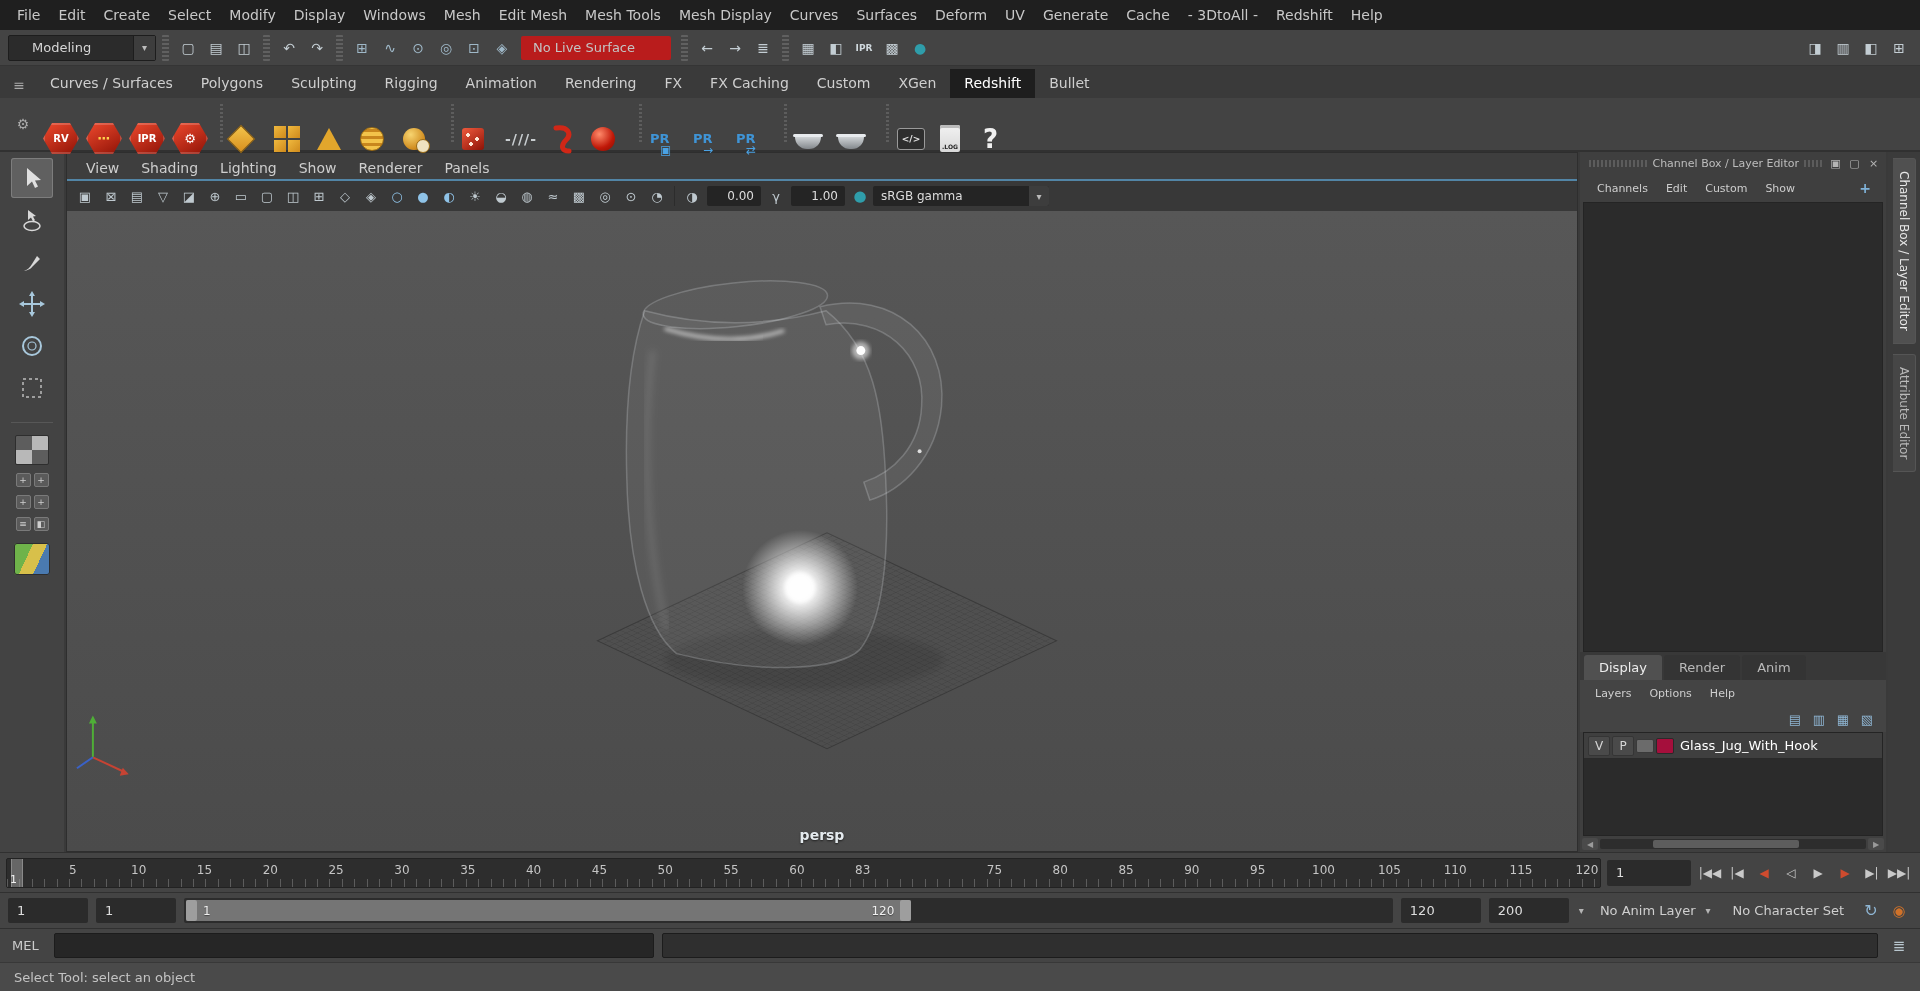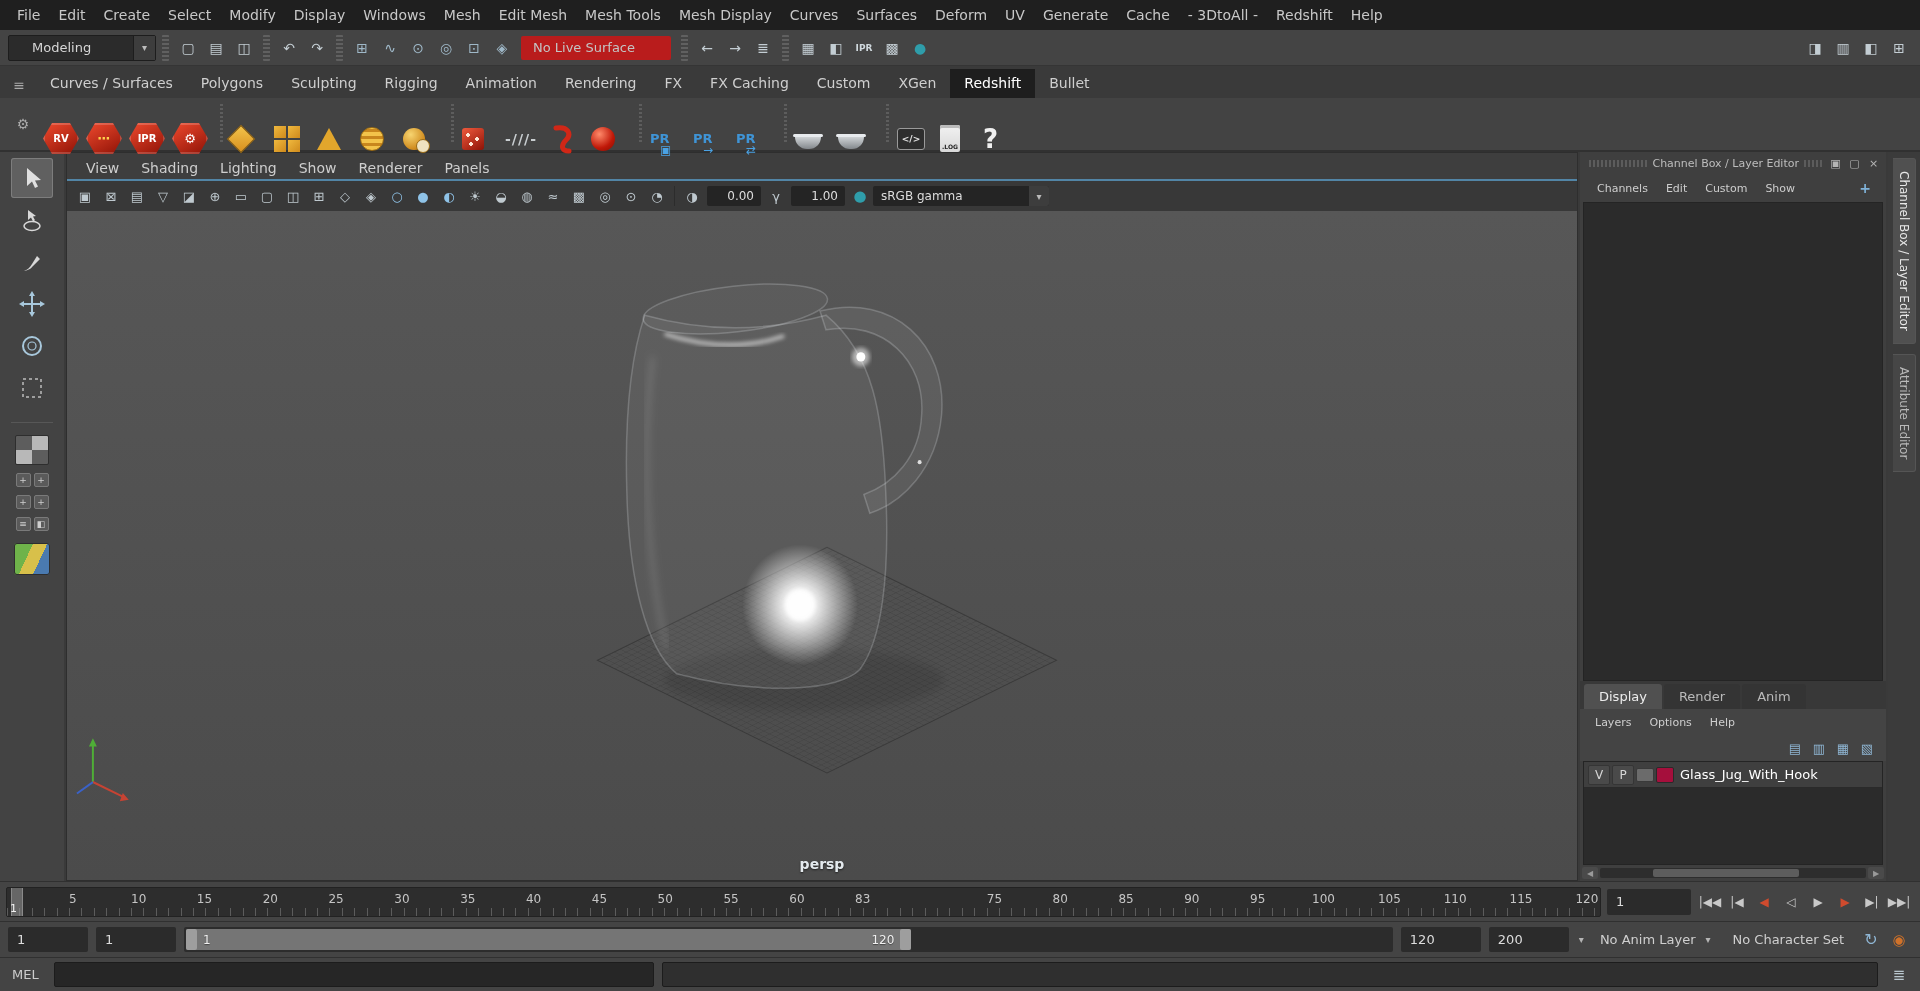--- a/index.html
+++ b/index.html
@@ -646,13 +646,16 @@
       </div>
   </div>
 
   <div class="cmd-row">
     <span class="cmd-label">MEL</span>
     <div class="cmd-input"></div>
     <div class="cmd-result"></div>
     <span class="cmd-icon">≣</span>
   </div>
 
+  <div class="help-row">
+    <span>Select Tool: select an object</span>
+  </div>
 </div>
 
 </body></html>

